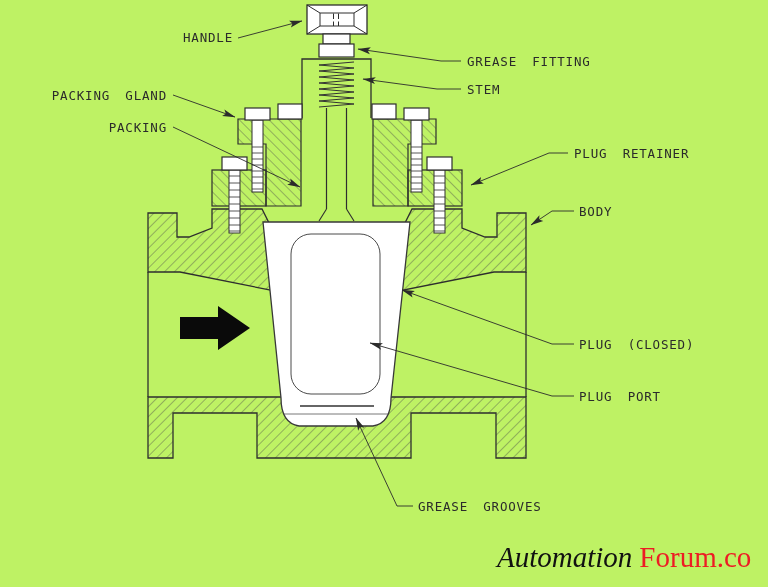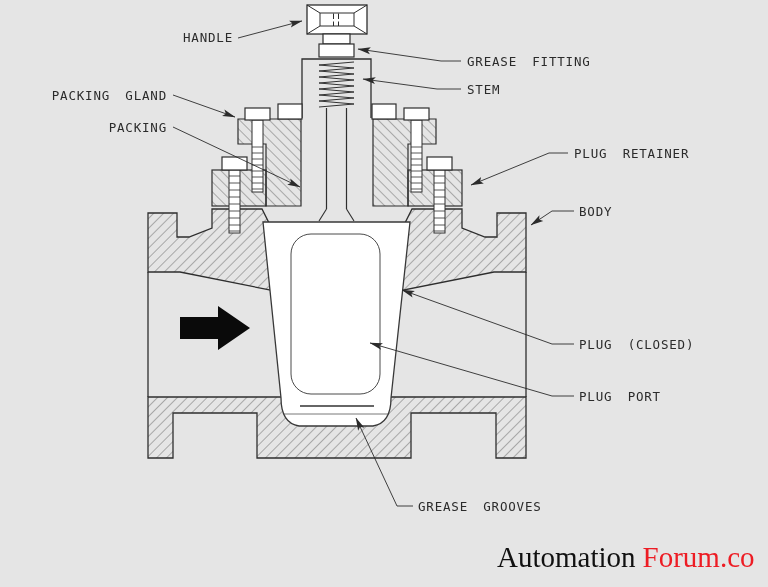--- a/index.html
+++ b/index.html
@@ -1,26 +1,26 @@
 <!DOCTYPE html>
 <html><head>
 <meta charset="utf-8">
 <style>
   html,body{margin:0;padding:0;background:#fff;}
-  #stage{position:relative;width:768px;height:587px;background:#e5e5e5;overflow:hidden;
+  #stage{position:relative;width:768px;height:587px;background:#bef264;overflow:hidden;
          font-family:"DejaVu Sans Mono", monospace;}
   svg{position:absolute;left:0;top:0;}
   .lbl{font-family:"DejaVu Sans Mono", monospace;font-size:12.5px;fill:#2b2b2b;
        letter-spacing:0.8px;word-spacing:7px;}
   .ldr{fill:none;stroke:#2b2b2b;stroke-width:0.9;}
   .ol{fill:none;stroke:#2e2e2e;stroke-width:1.3;}
   .wfill{fill:#ffffff;stroke:#2e2e2e;stroke-width:1.2;}
   #watermark{position:absolute;left:497px;top:541px;width:260px;
     font-family:"Liberation Serif", serif;font-size:29px;white-space:nowrap;}
-  #watermark .wm-black{color:#111111;}
+  #watermark .wm-black{color:#111111;font-style:italic;}
   #watermark .wm-red{color:#ed1c24;margin-left:7px;}
 </style>
 </head>
 <body>
 
 <div id="stage">
 <svg width="768" height="587" viewBox="0 0 768 587">
   <defs>
     <pattern id="h1" width="7" height="7" patternUnits="userSpaceOnUse" patternTransform="rotate(45)">
       <line x1="0" y1="0" x2="0" y2="7" stroke="#4a4a4a" stroke-width="0.8"></line>

